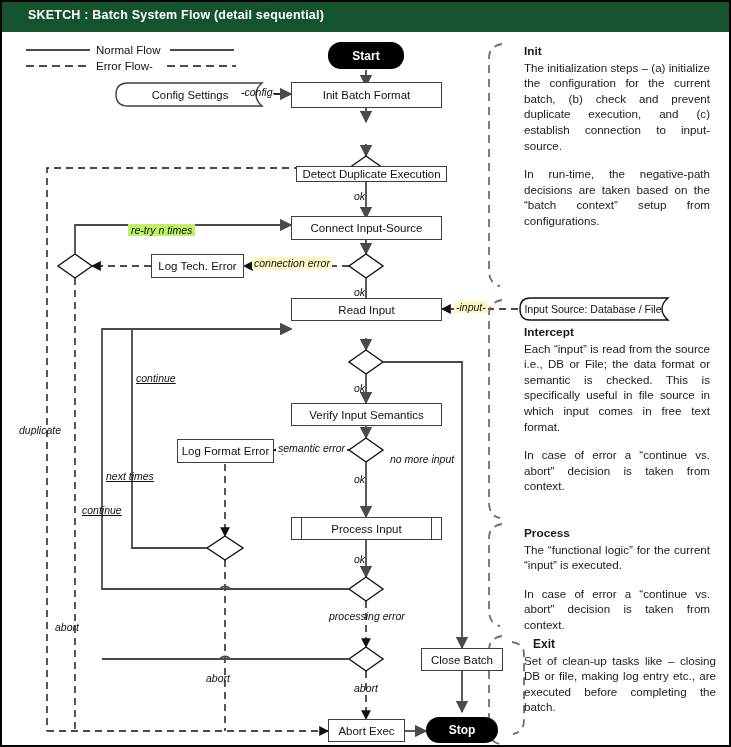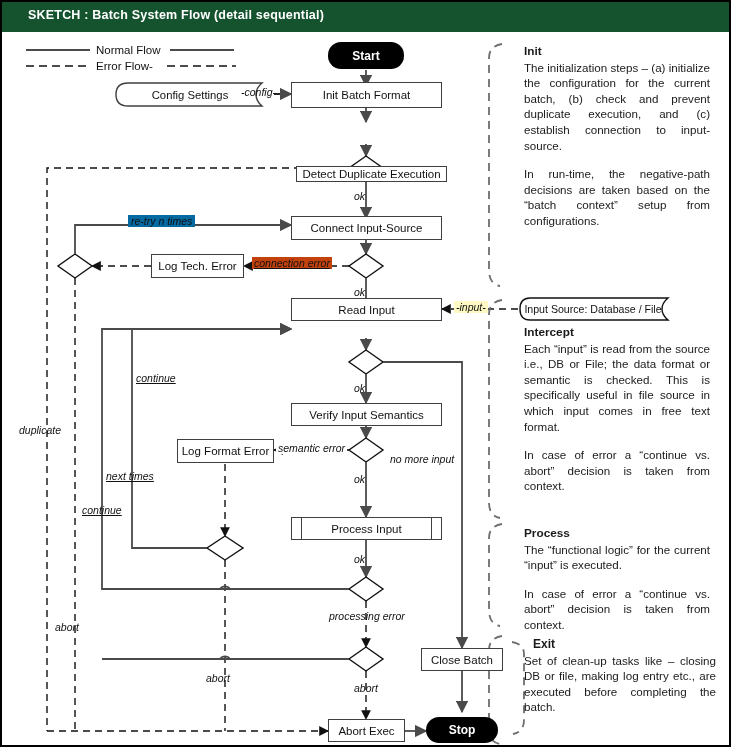--- a/index.html
+++ b/index.html
@@ -178,22 +178,22 @@
 
     <div class="np box" style="left:419px;top:616px;width:82px;height:23px;">Close Batch</div>
 
     <div class="np box" style="left:326px;top:687px;width:77px;height:23px;">Abort Exec</div>
 
     <div class="np term" style="left:424px;top:685px;width:72px;height:26px;">Stop</div>
 
     <div class="lbl" style="left:239px;top:54px;">-config-</div>
     <div class="lbl" style="left:352px;top:158px;">ok</div>
     <div class="lbl" style="left:17px;top:392px;">duplicate</div>
-    <div class="lbl" style="left:126px;top:183px;background:#0369a1;padding:0 3px;">re-try n times</div>
-    <div class="lbl" style="left:250px;top:225px;background:#c2410c;padding:0 2px;text-decoration:underline;">connection error</div>
+    <div class="lbl" style="left:126px;top:192px;background:#bef264;padding:0 3px;">re-try n times</div>
+    <div class="lbl" style="left:250px;top:225px;background:#fef9c3;padding:0 2px;">connection error</div>
     <div class="lbl" style="left:352px;top:254px;">ok</div>
     <div class="lbl" style="left:452px;top:269px;background:#fef9c3;padding:0 2px;">-input-</div>
     <div class="lbl" style="left:352px;top:350px;">ok</div>
     <div class="lbl" style="left:388px;top:421px;">no more input</div>
     <div class="lbl u" style="left:134px;top:340px;">continue</div>
     <div class="lbl" style="left:274px;top:410px;background:#fff;padding:0 2px;">semantic error</div>
     <div class="lbl" style="left:352px;top:441px;">ok</div>
     <div class="lbl u" style="left:104px;top:438px;">next times</div>
     <div class="lbl u" style="left:80px;top:472px;">continue</div>
     <div class="lbl" style="left:352px;top:521px;">ok</div>

